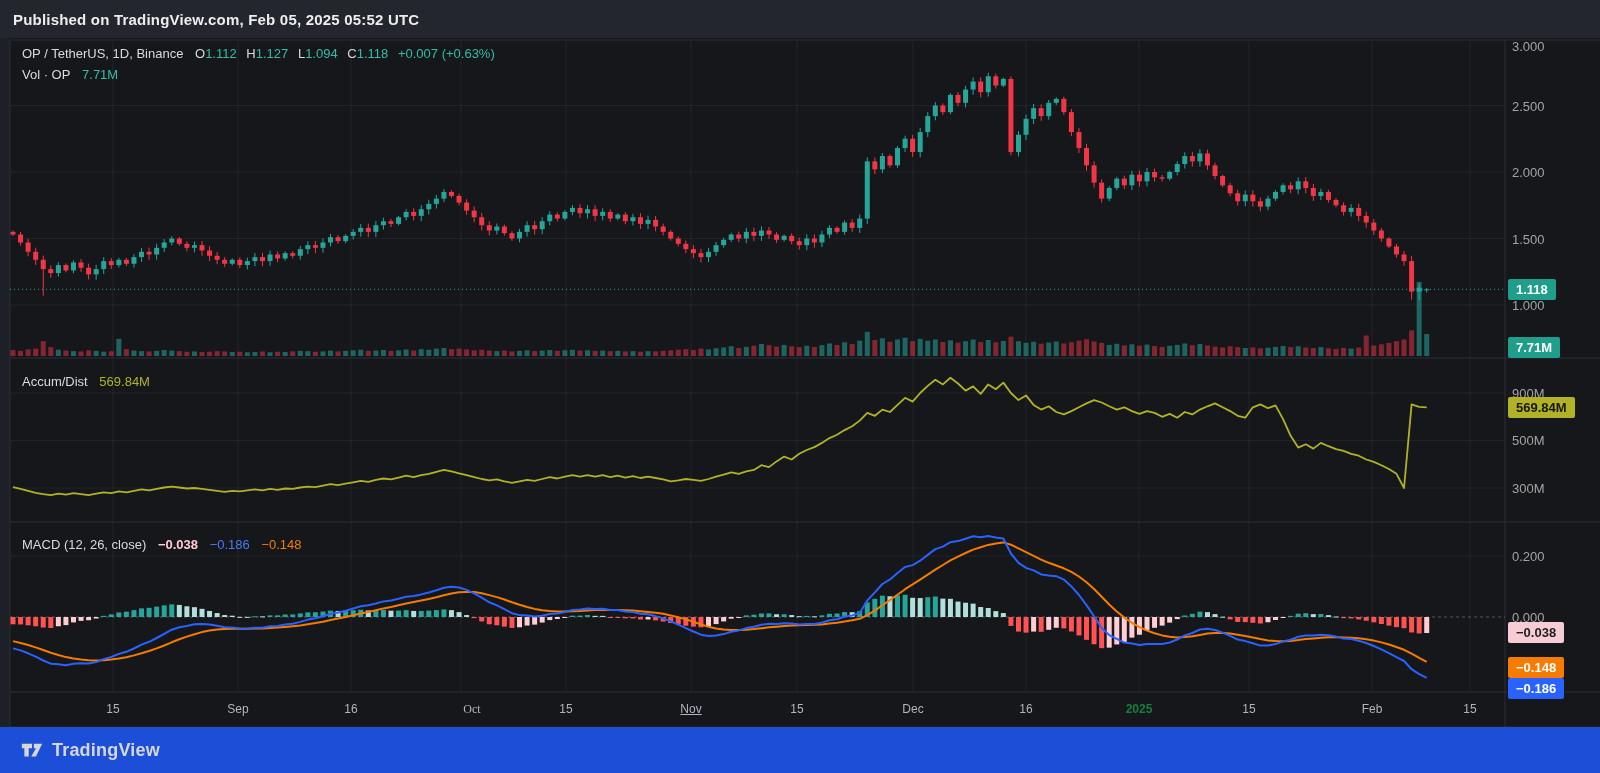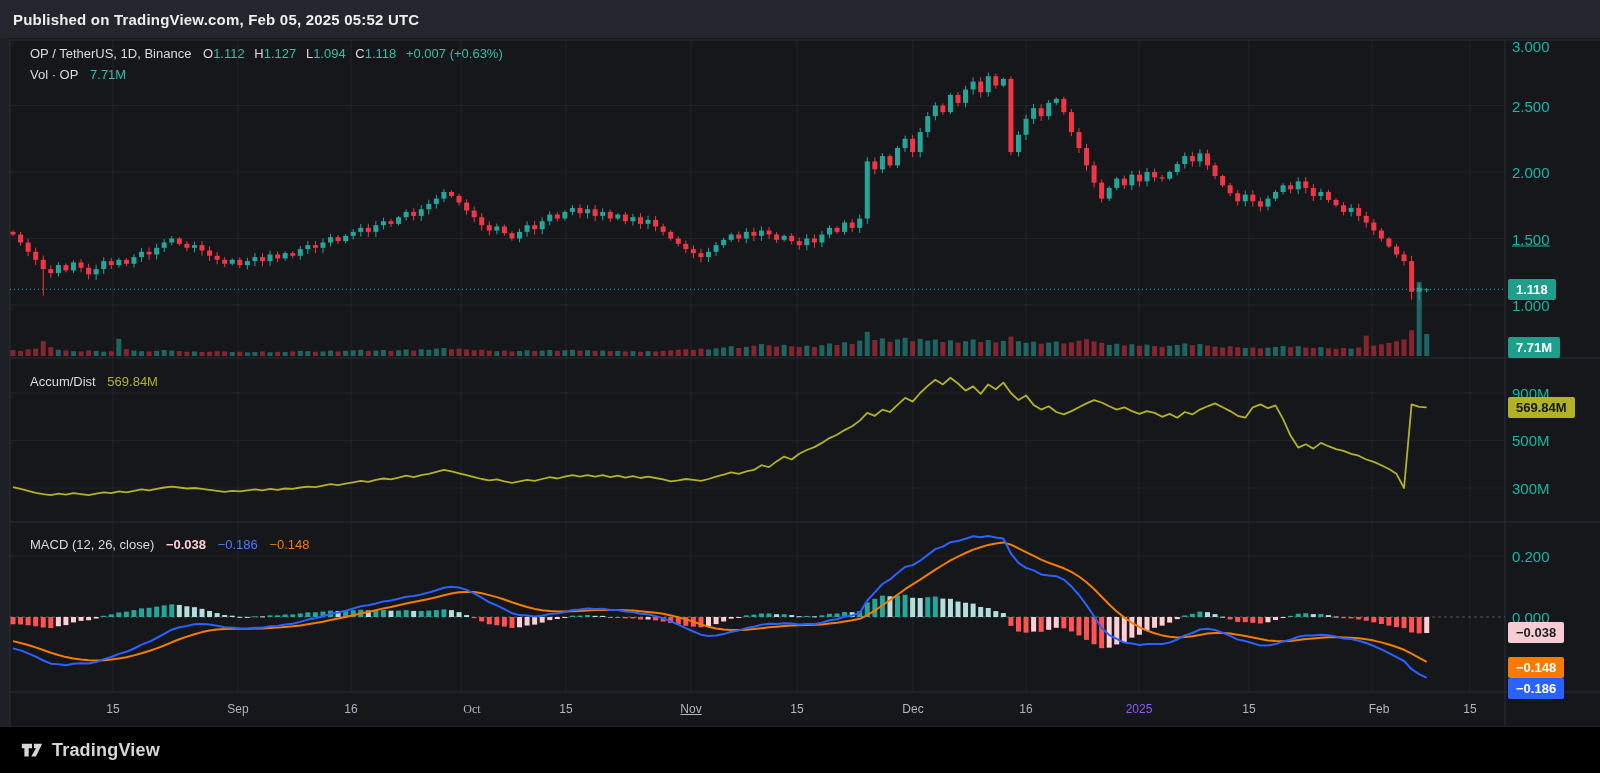--- a/index.html
+++ b/index.html
@@ -4,32 +4,32 @@
 <style>
   html,body{margin:0;padding:0;}
   body{width:1600px;height:773px;background:#15171b;font-family:"Liberation Sans",sans-serif;
        color:#d1d4dc;overflow:hidden;position:relative;}
   .topbar{position:absolute;left:0;top:0;width:1600px;height:38px;background:#23262d;
           display:flex;align-items:center;box-sizing:border-box;padding-left:13px;
           font-size:15px;font-weight:bold;color:#ededee;letter-spacing:.2px;z-index:5;}
   .chart-bg{position:absolute;left:0;top:38px;width:1600px;height:689px;background:#15171b;}
   .left-strip{position:absolute;left:0;top:38px;width:10px;height:689px;background:#1d2026;}
   #chart-svg{position:absolute;left:0;top:0;width:1600px;height:773px;z-index:1;}
-  .overlay{position:absolute;z-index:3;white-space:nowrap;margin-left:8px;}
+  .overlay{position:absolute;z-index:3;white-space:nowrap;}
   .legend{font-size:13px;color:#d8dade;}
   .legend .k{color:#d8dade;}
   .legend .v{padding-right:6px;}
   .legend .sp{display:inline-block;width:8px;}
-  .ytick{position:absolute;left:1512px;transform:translateY(-50%);font-size:15px;color:#14b8a6;z-index:2;}
+  .ytick{position:absolute;left:1512px;transform:translateY(-50%);font-size:13px;color:#a3a3a3;z-index:2;}
   .xtick{position:absolute;top:702px;transform:translateX(-50%);font-size:12px;color:#b2b5be;z-index:2;}
-  .xtick.bold{color:#8b5cf6;font-weight:normal;}
+  .xtick.bold{color:#15803d;font-weight:bold;}
   .badge{position:absolute;left:1508px;height:21px;line-height:21px;padding:0 8px;min-width:44px;
          box-sizing:border-box;text-align:center;font-size:13px;font-weight:bold;border-radius:2px;
          color:#fff;z-index:4;}
-  .bottombar{position:absolute;left:0;top:727px;width:1600px;height:46px;background:#000000;
+  .bottombar{position:absolute;left:0;top:727px;width:1600px;height:46px;background:#1d4ed8;
              display:flex;align-items:center;box-sizing:border-box;padding-left:21px;z-index:5;}
   .brand{font-size:18px;font-weight:bold;color:#d6d7d9;margin-left:9px;letter-spacing:.2px;}
 </style>
 </head>
 <body>
 
 <div class="topbar">
   <span>Published on TradingView.com, Feb 05, 2025 05:52 UTC</span>
 </div>
 
@@ -870,41 +870,41 @@
 <div class="badge" id="badge-vol" style="top: 337px; background: rgb(31, 158, 139);">7.71M</div>
 <div class="badge" id="badge-ad" style="top: 397px; background: rgb(178, 178, 38); color: rgb(21, 23, 10);">569.84M</div>
 <div class="badge" id="badge-hist" style="top: 622px; background: rgb(247, 204, 212); color: rgb(30, 30, 30);">−0.038</div>
 <div class="badge" id="badge-signal" style="top: 657px; background: rgb(245, 124, 0);">−0.148</div>
 <div class="badge" id="badge-macd" style="top: 678px; background: rgb(41, 98, 255);">−0.186</div>
 
 <div id="yaxis">
     <div class="ytick" style="top: 46px;">3.000</div>
     <div class="ytick" style="top: 105.5px;">2.500</div>
     <div class="ytick" style="top: 172px;">2.000</div>
-    <div class="ytick" style="top: 238.5px; text-decoration: underline;">1.500</div>
+    <div class="ytick" style="top: 238.5px;">1.500</div>
     <div class="ytick" style="top: 305px;">1.000</div>
     <div class="ytick" style="top: 393px;">900M</div>
     <div class="ytick" style="top: 440px;">500M</div>
     <div class="ytick" style="top: 488px;">300M</div>
     <div class="ytick" style="top: 556px;">0.200</div>
     <div class="ytick" style="top: 617px;">0.000</div>
   </div>
 <div id="xaxis">
     <div class="xtick" style="left: 113px;">15</div>
     <div class="xtick" style="left: 238px;">Sep</div>
     <div class="xtick" style="left: 351px;">16</div>
     <div class="xtick" style="left: 472px; font-family: Liberation Serif, serif;">Oct</div>
     <div class="xtick" style="left: 566px;">15</div>
     <div class="xtick" style="left: 691px; text-decoration: underline;">Nov</div>
     <div class="xtick" style="left: 797px;">15</div>
     <div class="xtick" style="left: 913px; text-align: center;">Dec</div>
     <div class="xtick" style="left: 1026px;">16</div>
     <div class="xtick bold" style="left: 1139px;">2025</div>
     <div class="xtick" style="left: 1249px;">15</div>
-    <div class="xtick" style="left: 1372px; margin-left: 7px;">Feb</div>
+    <div class="xtick" style="left: 1372px;">Feb</div>
     <div class="xtick" style="left: 1470px;">15</div>
   </div>
 
 <div class="bottombar">
   <span style="display:flex;align-items:center;">
     <svg width="22" height="19" viewBox="0 0 26 22">
       <g fill="#d6d7d9">
         <path d="M1 3 h12 v5.2 h-3.9 v10 h-5.1 v-10 H1 z"></path>
         <path d="M15.2 3 h9.8 l-7.3 15.2 h-5.6 l5.6 -10 h-2.5 z"></path>
       </g>

